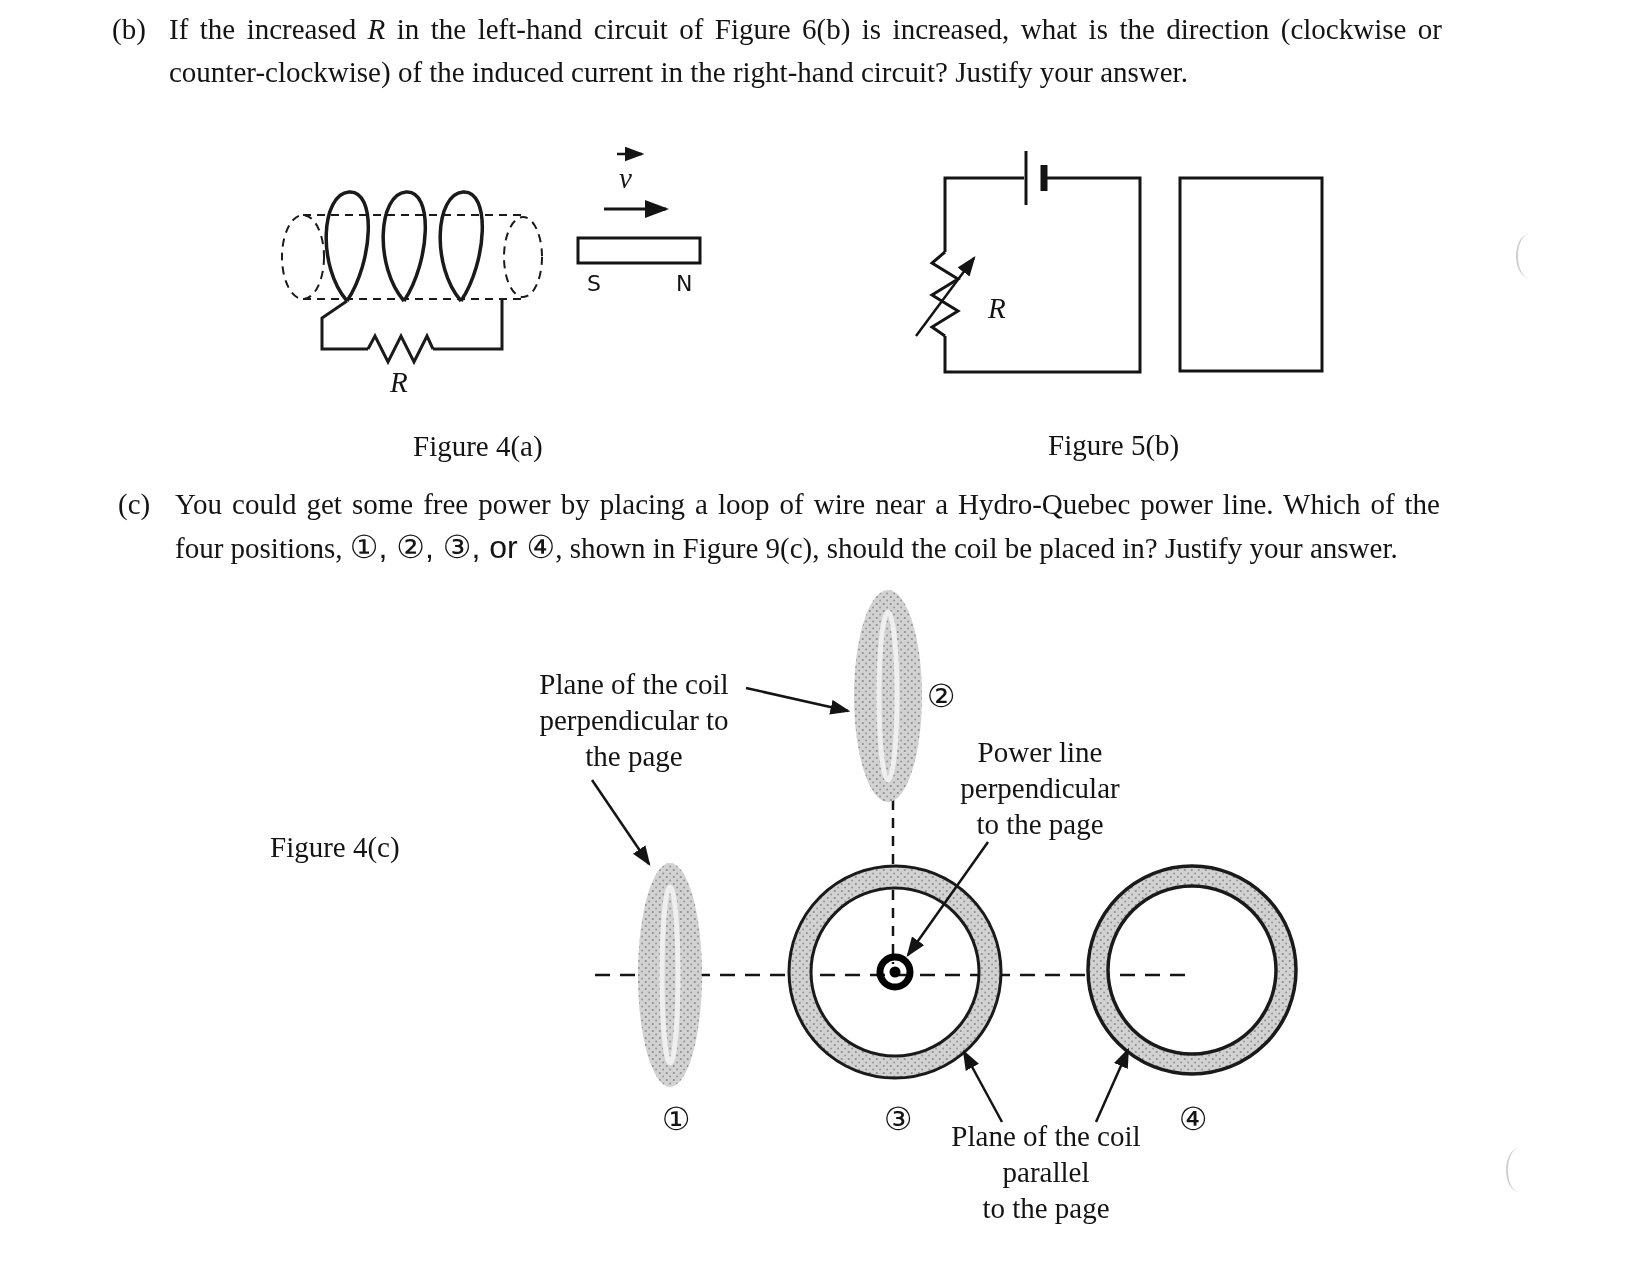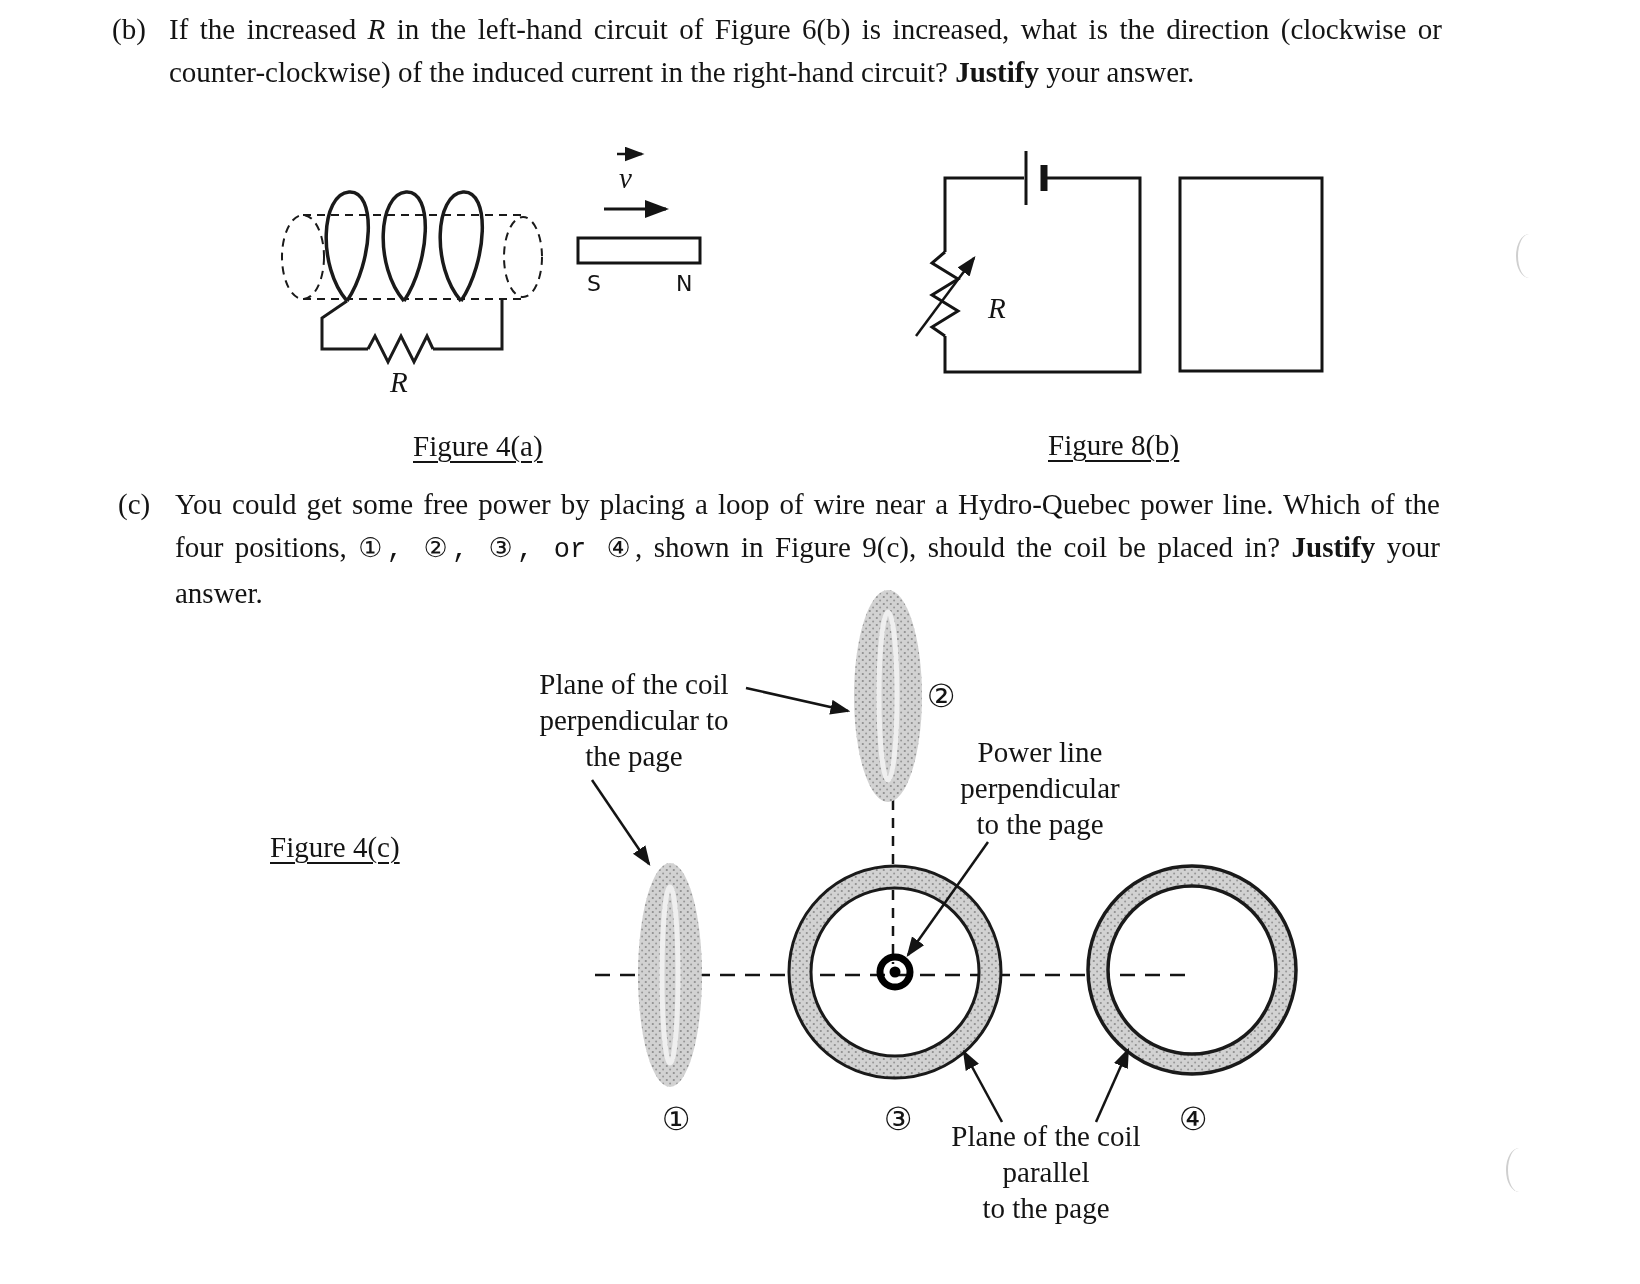--- a/index.html
+++ b/index.html
@@ -9,25 +9,25 @@
     background: #ffffff;
     color: #141414;
     font-family: "Liberation Serif", serif;
     position: relative;
     overflow: hidden;
   }
   .question { position: absolute; font-size: 29px; line-height: 43px; }
   .q-label { position: absolute; left: 0; top: 0; }
   .q-text { margin: 0; padding-left: 57px; text-align: justify; }
   .var { font-style: italic; }
-  .bold { font-weight: bold; }
-  .circ { font-family: Liberation Mono, monospace; font-size: 27px; }
+  .bold { font-weight: normal; }
+  .circ { font-family: Liberation Sans, sans-serif; font-size: 32px; }
   .caption {
     position: absolute; font-size: 29px;
-    text-decoration: underline; text-decoration-thickness: 2px;
+    text-decoration-thickness: 2px;
     text-underline-offset: 5px;
   }
   svg { position: absolute; }
   svg text { font-family: "Liberation Serif", serif; fill: #141414; }
   .ann { font-size: 29px; }
   .itlab { font-style: italic; font-size: 29px; }
   .svg-num { font-family: "DejaVu Sans", sans-serif; font-size: 32px; }
   .sn { font-family: "DejaVu Sans", sans-serif; font-size: 22px; }
   .artifact {
     position: absolute; width: 26px; height: 44px;
@@ -86,21 +86,21 @@
     <path d="M945,336 L945,372 L1140,372 L1140,178 L1046,178" stroke-width="3"></path>
     <line x1="1026" y1="151" x2="1026" y2="205" stroke-width="3"></line>
     <line x1="1044" y1="165" x2="1044" y2="191" stroke-width="7"></line>
     <line x1="916" y1="336" x2="974" y2="258" stroke-width="2.5" marker-end="url(#arrB)"></line>
   </g>
   <text class="itlab" x="988" y="318">R</text>
   <rect x="1180" y="178" width="142" height="193" fill="none" stroke="#141414" stroke-width="3"></rect>
 </svg>
 
 <div class="caption" style="left:413px; top:430px;">Figure 4(a)</div>
-<div class="caption" style="left:1048px; top:429px;">Figure 8(b)</div>
+<div class="caption" style="left:1048px; top:429px;">Figure 5(b)</div>
 <div class="caption" style="left:270px; top:831px;">Figure 4(c)</div>
 
 <div class="question" style="left:118px; top:483px; width:1322px;">
   <span class="q-label">(c)</span>
   <p class="q-text"><span>You could get some free power by placing a loop of wire near a Hydro-Quebec power line. Which of the four positions, </span><span class="circ">①, ②, ③, or ④</span><span>, shown in Figure 9(c), should the coil be placed in? </span><span class="bold">Justify</span><span> your answer.</span></p>
 </div>
 
 <svg style="left:520px; top:565px;" width="845" height="700" viewBox="520 565 845 700">
   <defs>
     <pattern id="stip" width="7" height="7" patternUnits="userSpaceOnUse">

